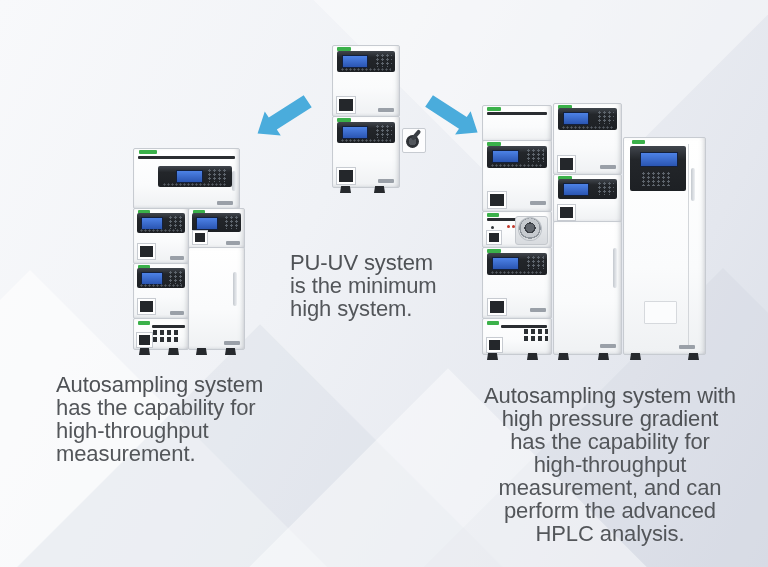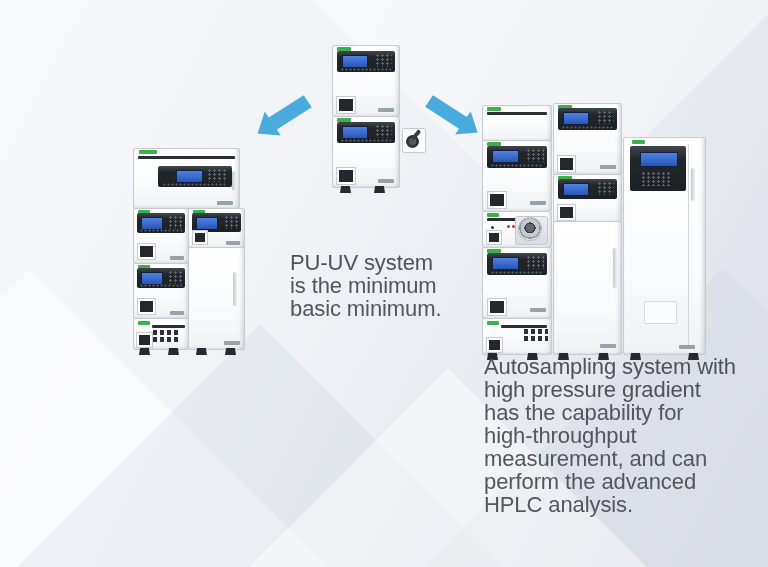--- a/index.html
+++ b/index.html
@@ -227,22 +227,26 @@
     <i class="foot" style="left:7px;top:252px;"></i>
     <i class="foot" style="left:47px;top:252px;"></i>
     <i class="foot" style="left:78px;top:252px;"></i>
     <i class="foot" style="left:118px;top:252px;"></i>
     <i class="foot" style="left:150px;top:252px;"></i>
     <i class="foot" style="left:208px;top:252px;"></i>
   </div>
 
   <div class="caption" style="left:290px;top:251px;width:168px;">
     <span class="b blk">PU-UV system</span>
-    <span>is the minimum basic minimum.</span>
-  </div>
-
-
-  <div class="caption" style="left:484px;top:355px;width:252px;">
+    <span>is the minimum high system.</span>
+  </div>
+
+  <div class="caption" style="left:56px;top:373px;width:236px;">
+    <span class="b blk">Autosampling system</span>
+    <span>has the capability for high-throughput measurement.</span>
+  </div>
+
+  <div class="caption" style="left:484px;top:384px;width:252px;text-align:center;">
     <b class="b">Autosampling system with high pressure gradient</b>
     <span>has the capability for high-throughput measurement, and can perform the advanced HPLC analysis.</span>
   </div>
 
 </div>
 
 </body></html>

